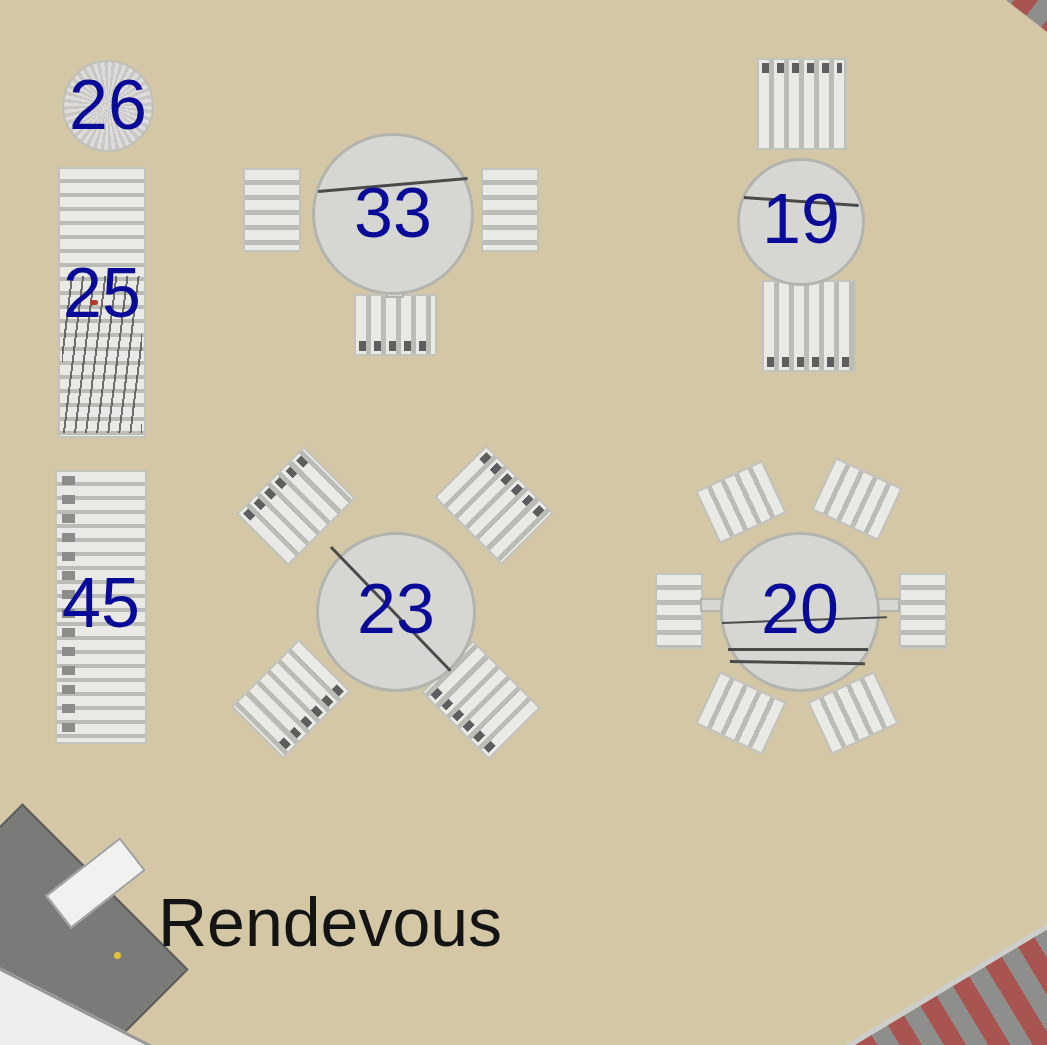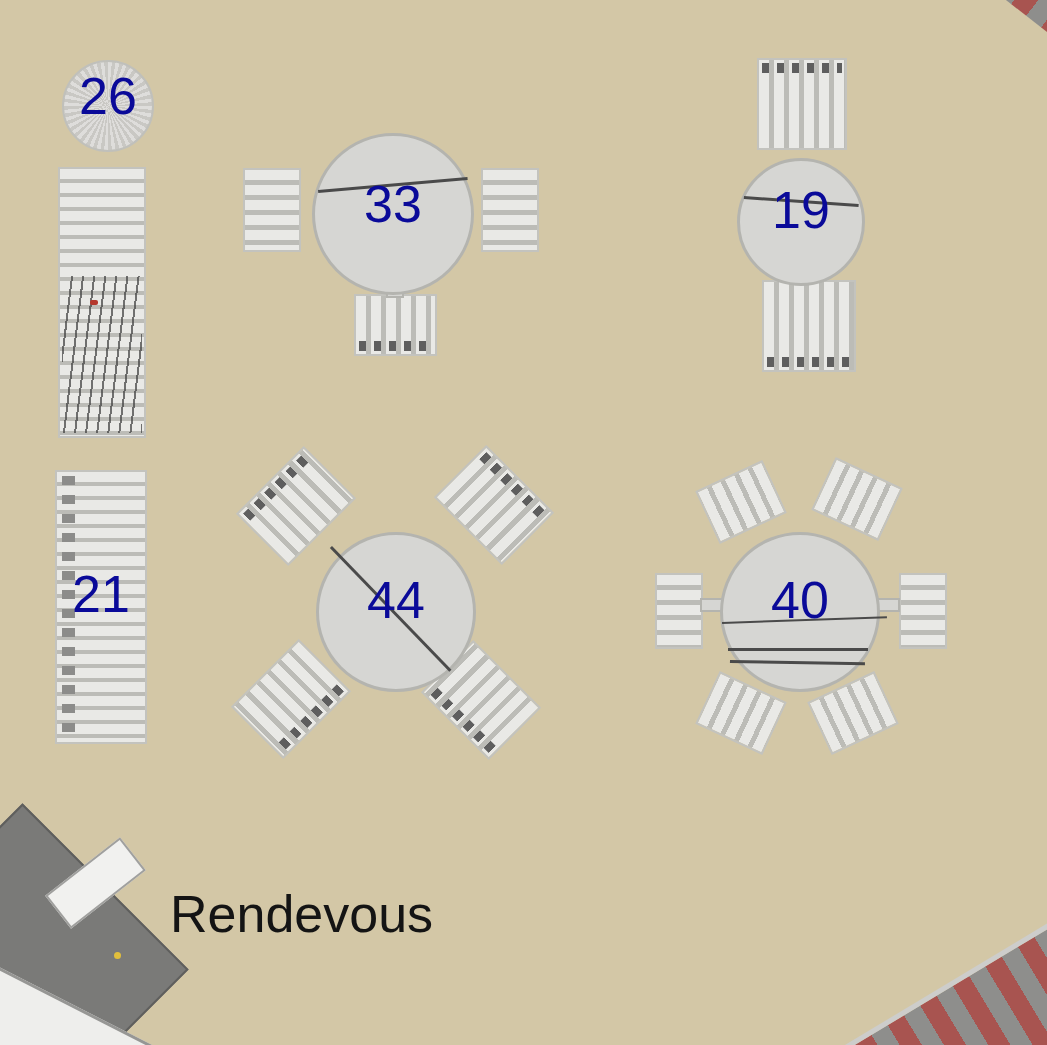--- a/index.html
+++ b/index.html
@@ -48,50 +48,51 @@
   .plate-col{
     position:absolute;left:5px;top:4px;bottom:4px;width:13px;
     background:repeating-linear-gradient(to bottom,#8c8c8a 0 9px,transparent 9px 19px);
   }
   .stem{position:absolute;background:var(--table,#d6d6d3);border:2px solid var(--table-edge,#b4b4af);}
   .mark{position:absolute;background:var(--mark,#4a4a4a);transform-origin:left top;}
   .dot-red{position:absolute;width:8px;height:5px;background:#b5382d;border-radius:2px;}
   .dot-yellow{position:absolute;width:7px;height:7px;background:#e2bf3c;border-radius:50%;z-index:9;}
   
   .num{
-    position:absolute;font-size:52px;line-height:1;text-align:center;
+    position:absolute;font-size:70px;line-height:1;text-align:center;
     color:var(--blue,#0a0a99);z-index:6;
   }
   .area-label{
-    position:absolute;left:158px;top:888px;font-size:52px;line-height:1;
-    color:var(--ink,#141414);z-index:6;margin-left:12px;
+    position:absolute;left:158px;top:888px;font-size:68px;line-height:1;
+    color:var(--ink,#141414);z-index:6;
   }
   
   .stripes-v{background:repeating-linear-gradient(to bottom,var(--red,#a85450) 0 14px,var(--awngray,#8e8e8c) 14px 28px);}
   .stripes-h{background:repeating-linear-gradient(to right,var(--red,#a85450) 0 19px,var(--awngray,#8e8e8c) 19px 38px);}
 </style>
 </head>
 <body>
 
 <div class="scene">
 
   <div class="group" style="left:62px;top:60px;width:92px;height:92px;">
     <div class="fan"></div>
   </div>
   <div class="num" style="left:58px;top:70px;width:100px;">26</div>
 
   <div class="group bench" style="left:58px;top:167px;width:88px;height:271px;">
     <div class="scribbles"></div>
     <div class="dot-red" style="left:30px;top:131px;"></div>
   </div>
+  <div class="num" style="left:54px;top:258px;width:96px;">25</div>
 
   <div class="group bench" style="left:55px;top:470px;width:92px;height:274px;">
     <div class="plate-col"></div>
   </div>
-  <div class="num" style="left:53px;top:568px;width:96px;">21</div>
+  <div class="num" style="left:53px;top:568px;width:96px;">45</div>
 
   <div class="group" style="left:240px;top:128px;width:300px;height:230px;">
     <div class="chairs h" style="left:3px;top:40px;width:58px;height:84px;"></div>
     <div class="chairs h" style="left:241px;top:40px;width:58px;height:84px;"></div>
     <div class="chairs" style="left:114px;top:166px;width:83px;height:62px;">
       <div class="band bottom"></div>
     </div>
     <div class="stem" style="left:146px;top:154px;width:18px;height:16px;"></div>
     <div class="round" style="left:72px;top:5px;width:162px;height:162px;"></div>
     <div class="mark" style="left:78px;top:62px;width:150px;height:3px;transform:rotate(-5deg);"></div>
@@ -118,37 +119,37 @@
       <div class="band top"></div>
     </div>
     <div class="chairs" style="left:3px;top:200px;width:96px;height:74px;transform:rotate(135deg);">
       <div class="band top"></div>
     </div>
     <div class="chairs" style="left:193px;top:201px;width:96px;height:74px;transform:rotate(-135deg);">
       <div class="band top"></div>
     </div>
     <div class="round" style="left:76px;top:70px;width:160px;height:160px;"></div>
     <div class="mark" style="left:92px;top:84px;width:172px;height:3px;transform:rotate(46deg);"></div>
-    <div class="num" style="left:76px;top:112px;width:160px;">44</div>
+    <div class="num" style="left:76px;top:112px;width:160px;">23</div>
   </div>
 
   <div class="group" style="left:650px;top:465px;width:300px;height:295px;">
     <div class="chairs" style="left:54px;top:8px;width:74px;height:58px;transform:rotate(-25deg);"></div>
     <div class="chairs" style="left:170px;top:5px;width:74px;height:58px;transform:rotate(25deg);"></div>
     <div class="chairs h" style="left:5px;top:108px;width:48px;height:76px;"></div>
     <div class="chairs h" style="left:249px;top:108px;width:48px;height:76px;"></div>
     <div class="chairs" style="left:54px;top:219px;width:74px;height:58px;transform:rotate(25deg);"></div>
     <div class="chairs" style="left:166px;top:219px;width:74px;height:58px;transform:rotate(-25deg);"></div>
     <div class="stem" style="left:50px;top:133px;width:24px;height:14px;"></div>
     <div class="stem" style="left:226px;top:133px;width:24px;height:14px;"></div>
     <div class="round" style="left:70px;top:67px;width:160px;height:160px;"></div>
     <div class="mark" style="left:72px;top:157px;width:165px;height:2px;transform:rotate(-2deg);"></div>
     <div class="mark" style="left:78px;top:183px;width:140px;height:3px;"></div>
     <div class="mark" style="left:80px;top:195px;width:135px;height:3px;transform:rotate(1deg);"></div>
-    <div class="num" style="left:70px;top:109px;width:160px;">40</div>
+    <div class="num" style="left:70px;top:109px;width:160px;">20</div>
   </div>
 
   <div class="group" style="left:0;top:840px;width:260px;height:205px;z-index:5;">
     <div class="stripes-v" style="position:absolute;left:-28px;top:60px;width:64px;height:130px;transform:rotate(38deg);"></div>
     <div style="position:absolute;left:-95px;top:12px;width:235px;height:235px;transform:rotate(45deg);background:#7a7a78;border:2px solid #5f5f5d;"></div>
     <div style="position:absolute;left:48px;top:22px;width:95px;height:42px;transform:rotate(-38deg);background:#f1f1ef;border:2px solid #a0a09e;"></div>
     <div style="position:absolute;left:-50px;top:102px;width:300px;height:230px;transform:rotate(27deg);transform-origin:left top;background:#eeeeec;border:3px solid #969694;"></div>
     <div class="dot-yellow" style="left:114px;top:112px;"></div>
   </div>
 

